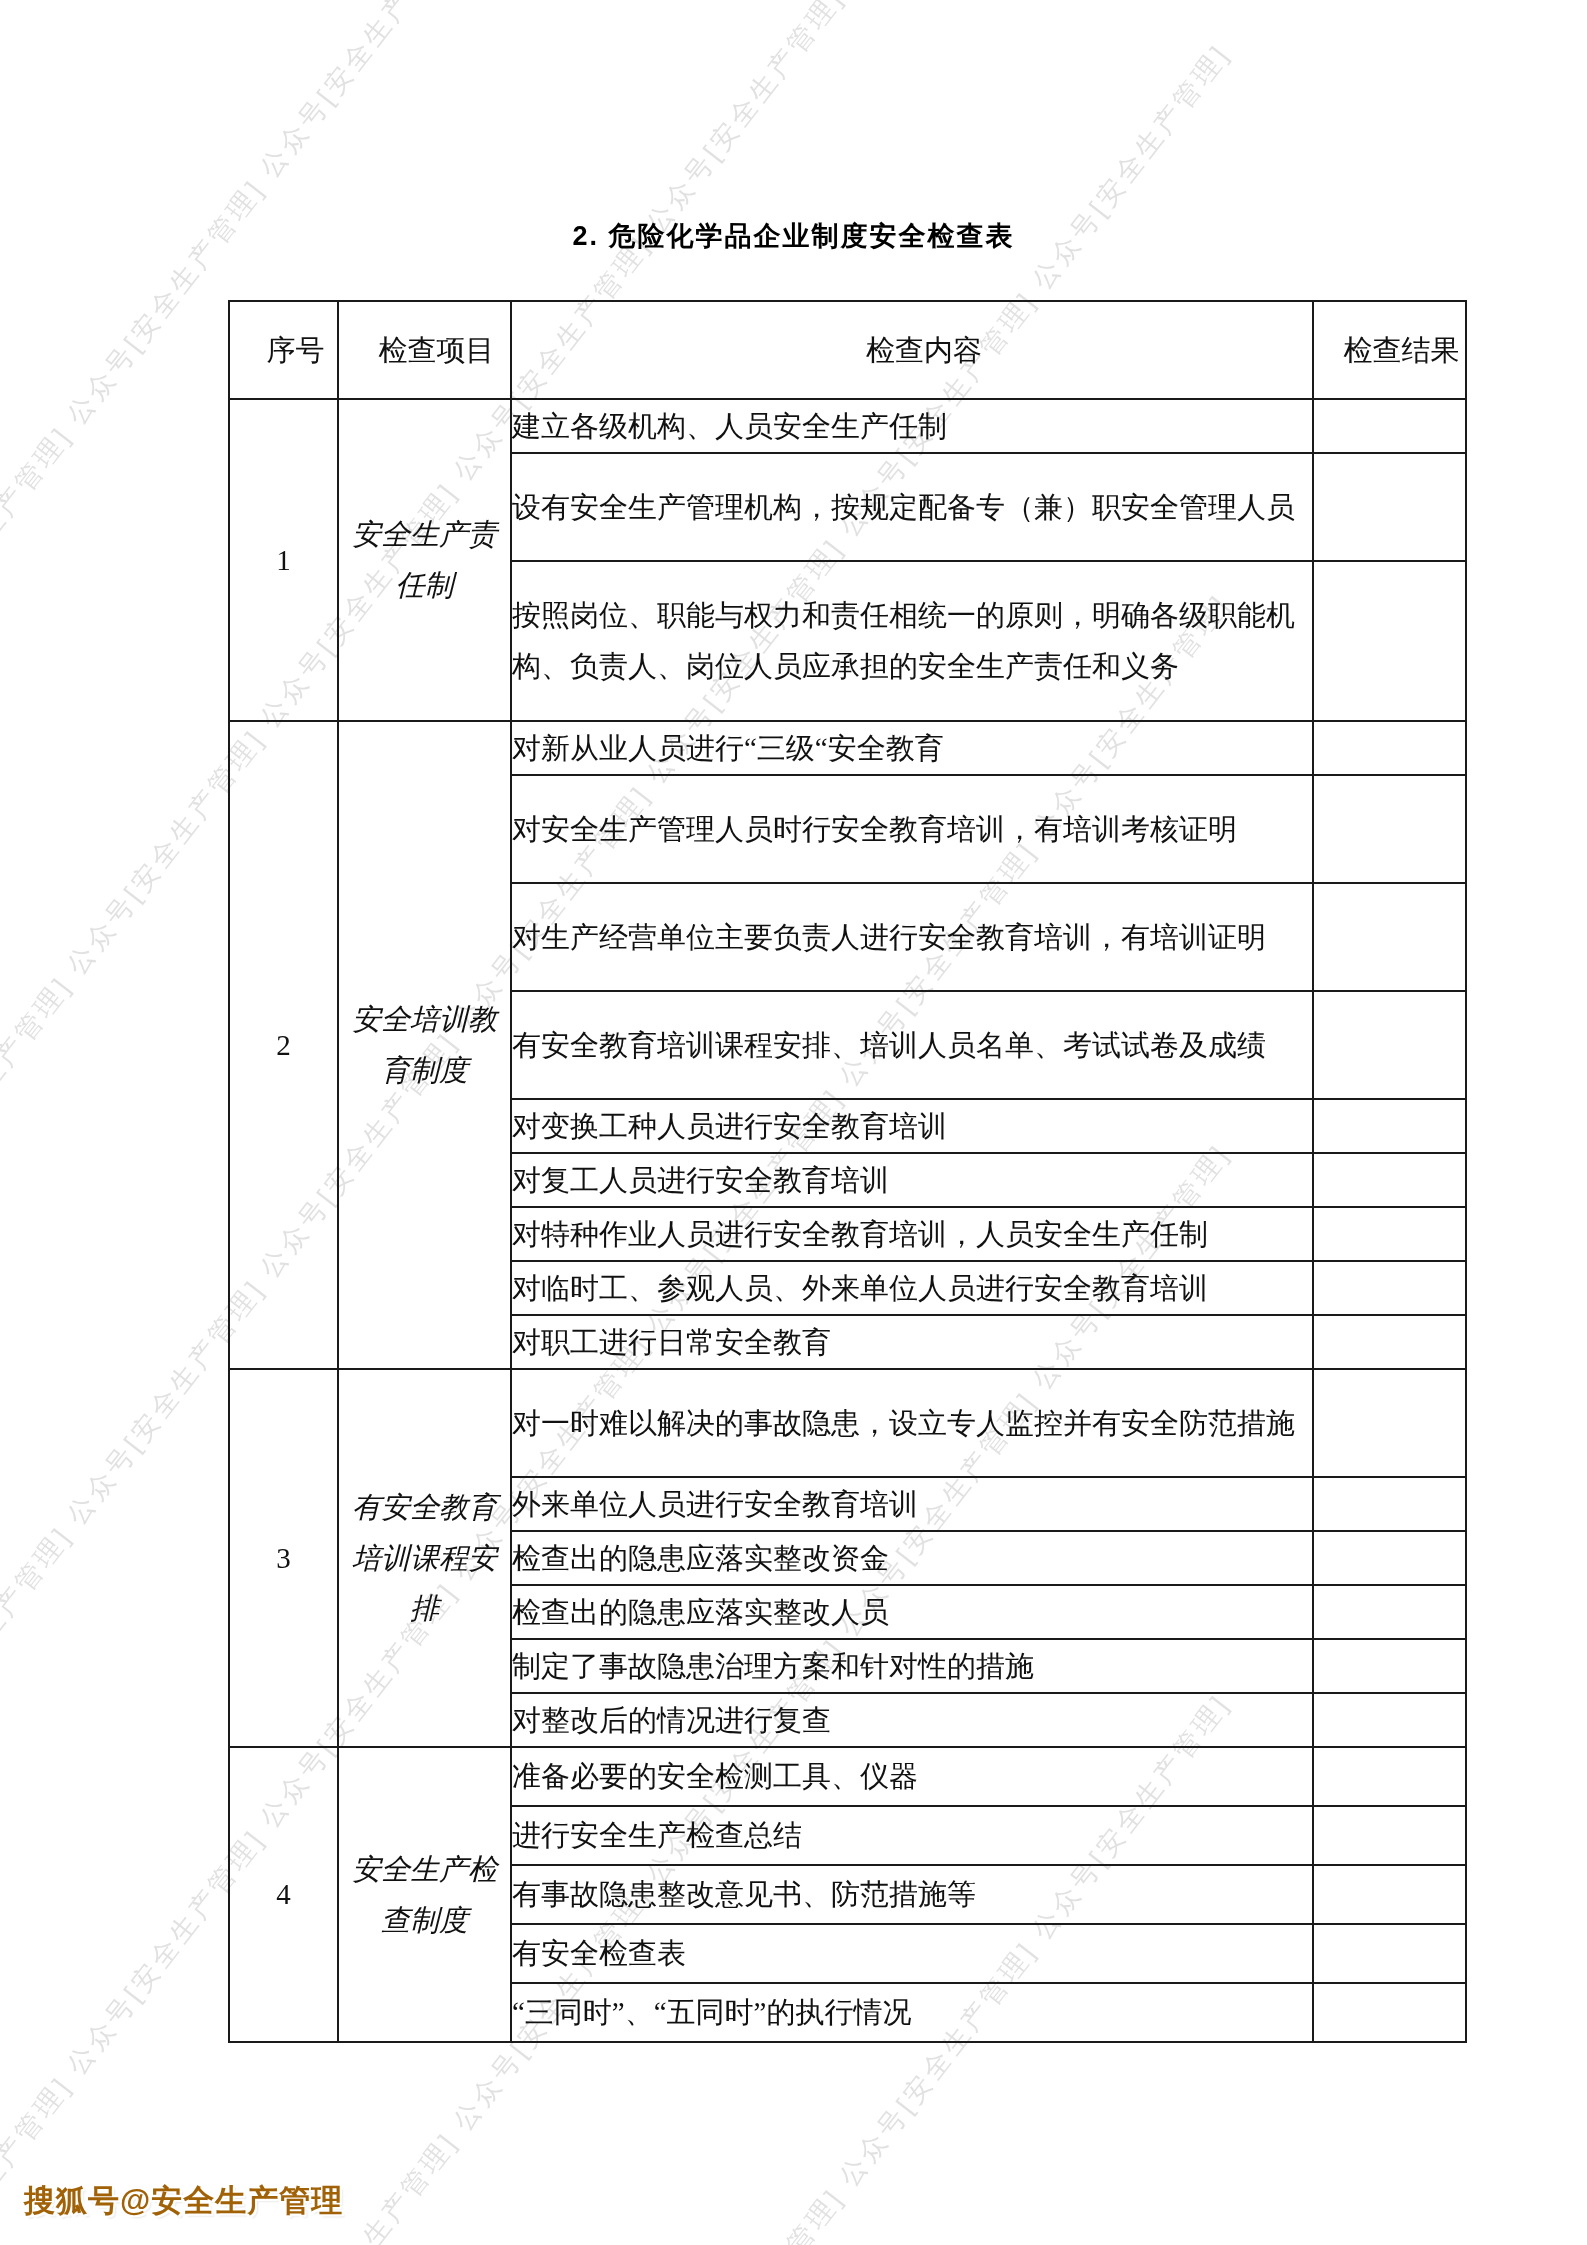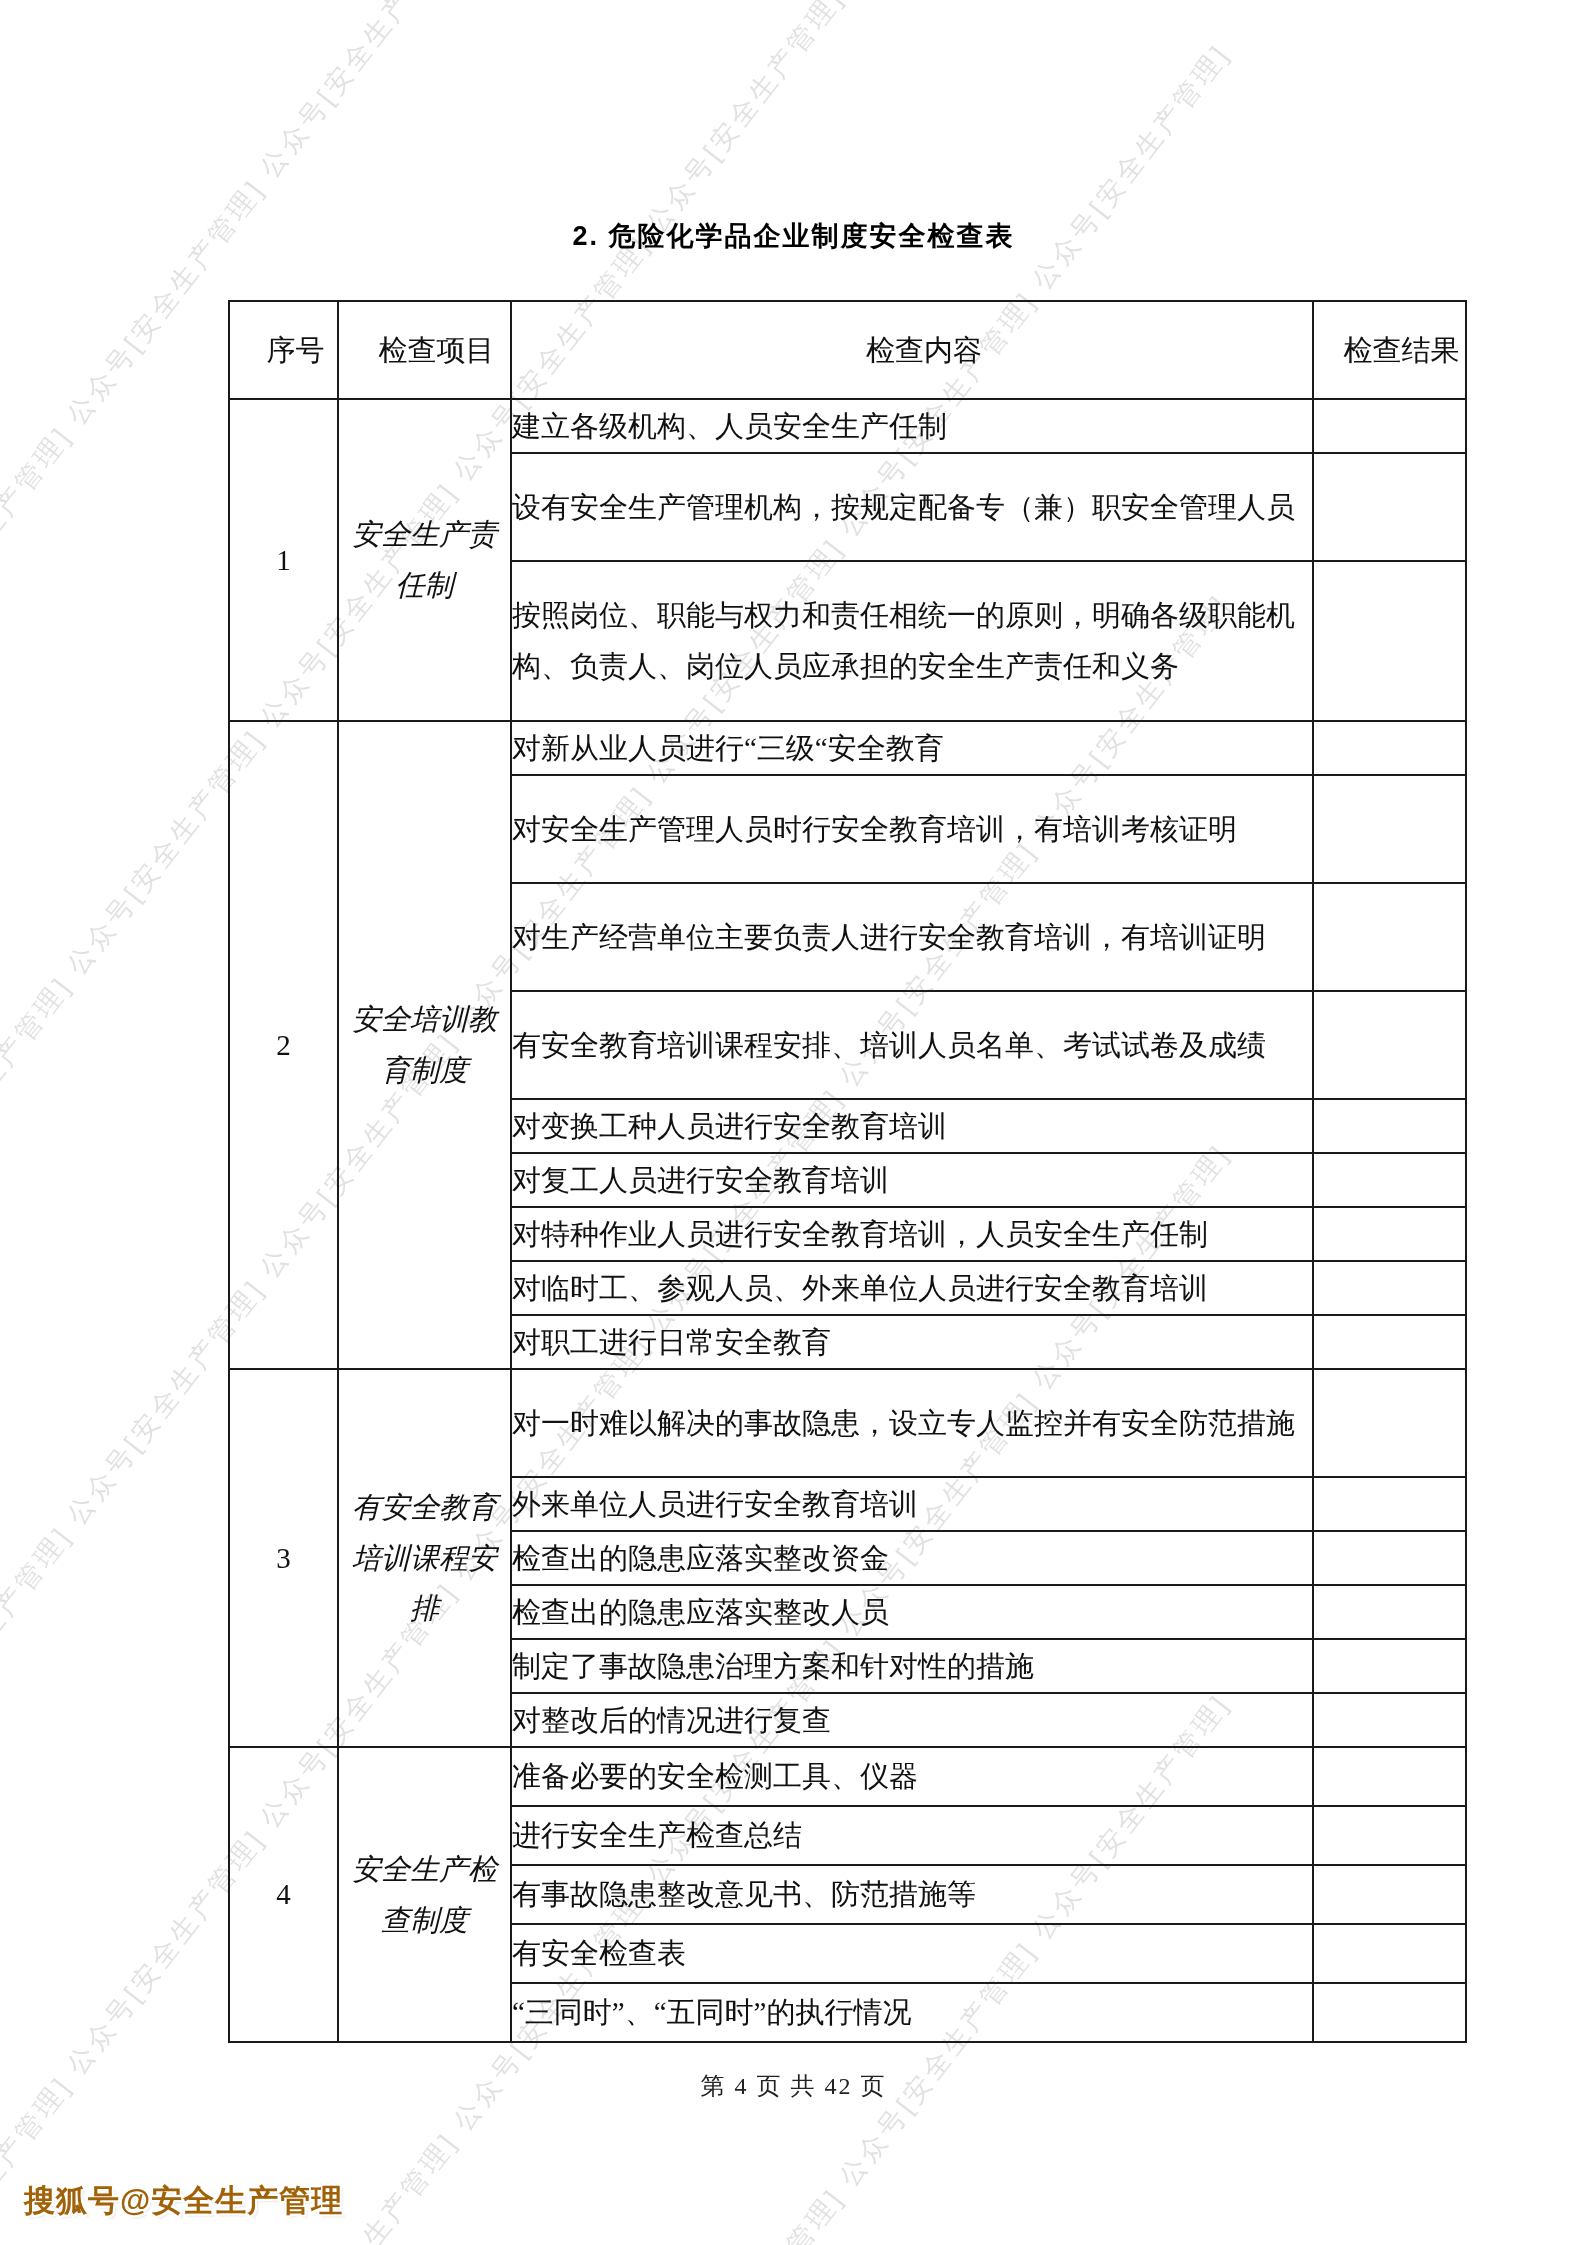--- a/index.html
+++ b/index.html
@@ -190,17 +190,16 @@
           <td class="content-cell">有安全检查表</td>
           <td class="result-cell"></td>
         </tr>
         <tr class="tall lh1">
           <td class="content-cell">“三同时”、“五同时”的执行情况</td>
           <td class="result-cell"></td>
         </tr>
       </tbody>
   </table>
 
-  <div id="page-footer">第 4 页 共 42 页</div>
 
   <div id="branding">搜狐号@安全生产管理</div>
 
 </div>
 
 </body></html>

